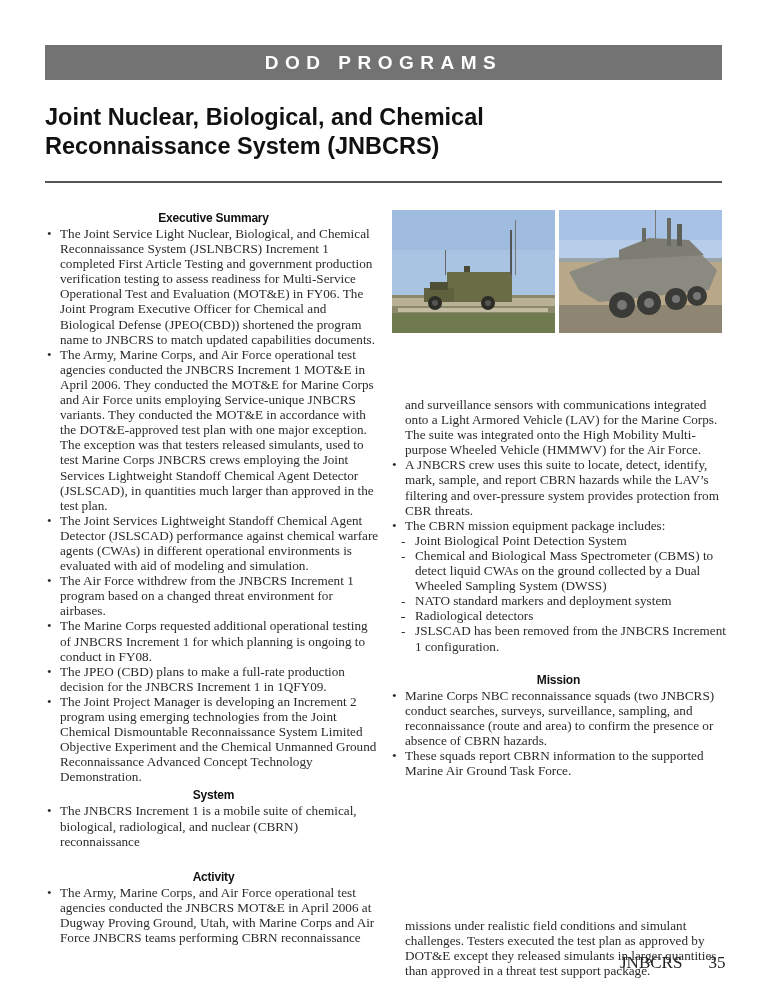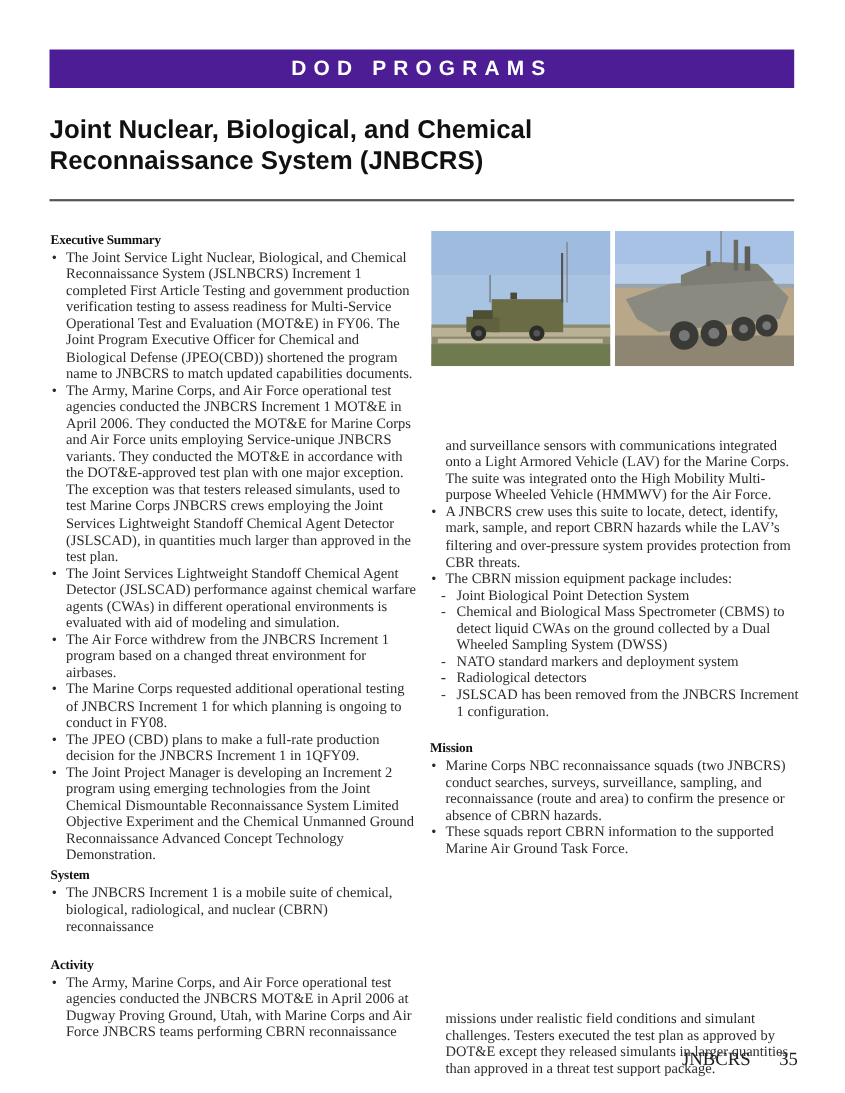--- a/index.html
+++ b/index.html
@@ -1,30 +1,30 @@
 <!DOCTYPE html>
 <html><head>
 <meta charset="utf-8">
 <style>
   html, body { margin: 0; padding: 0; background: #ffffff; }
   body { width: 768px; height: 994px; position: relative; overflow: hidden;
          font-family: "Liberation Serif", serif; color: #222; }
   .header-bar { position: absolute; left: 45px; top: 45px; width: 677px; height: 35px;
-                background: #4c1d95; display: flex; align-items: center; justify-content: center; }
+                background: #737373; display: flex; align-items: center; justify-content: center; }
   .header-bar span { font-family: "Liberation Sans", sans-serif; font-weight: bold; font-size: 19px;
                      letter-spacing: 6.5px; color: #ffffff; }
   .title { position: absolute; left: 45px; top: 103px; width: 677px; 
            font-family: "Liberation Sans", sans-serif; font-weight: bold; font-size: 23.5px; line-height: 29px;
            color: #111; }
   .rule { position: absolute; left: 45px; top: 181px; width: 677px; height: 2px; background: #555; }
   .col { position: absolute; font-size: 13.2px; line-height: 15.1px; color: #2b2b2b; }
   .col-left { left: 46px; top: 211px; width: 335px; }
   .col-right { left: 391px; width: 335px; margin-top: 40px; }
-  .section-heading { font-family: Liberation Serif, serif; font-weight: bold; font-size: 12px;
-                     color: #111; line-height: 15px; margin: 0; letter-spacing: -0.2px; }
+  .section-heading { font-family: Liberation Sans, sans-serif; font-weight: bold; font-size: 12px;
+                     color: #111; line-height: 15px; margin: 0; letter-spacing: -0.2px; text-align: center; }
   ul.bullets { list-style: none; margin: 0; padding: 0; }
   ul.bullets > li { position: relative; padding-left: 14px; }
   ul.bullets > li .bullet { position: absolute; left: 1px; top: 0; }
   ul.dashes { list-style: none; margin: 0; padding: 0; }
   ul.dashes > li { position: relative; padding-left: 14px; }
   ul.dashes > li .dash { position: absolute; left: 0; top: 0; }
   .cont { padding-left: 14px; }
   .photo { position: absolute; top: 210px; width: 163px; height: 123px; overflow: hidden; }
   .photo svg { display: block; }
   .footer { position: absolute; top: 953px; left: 620px; font-size: 17px; color: #222; }

